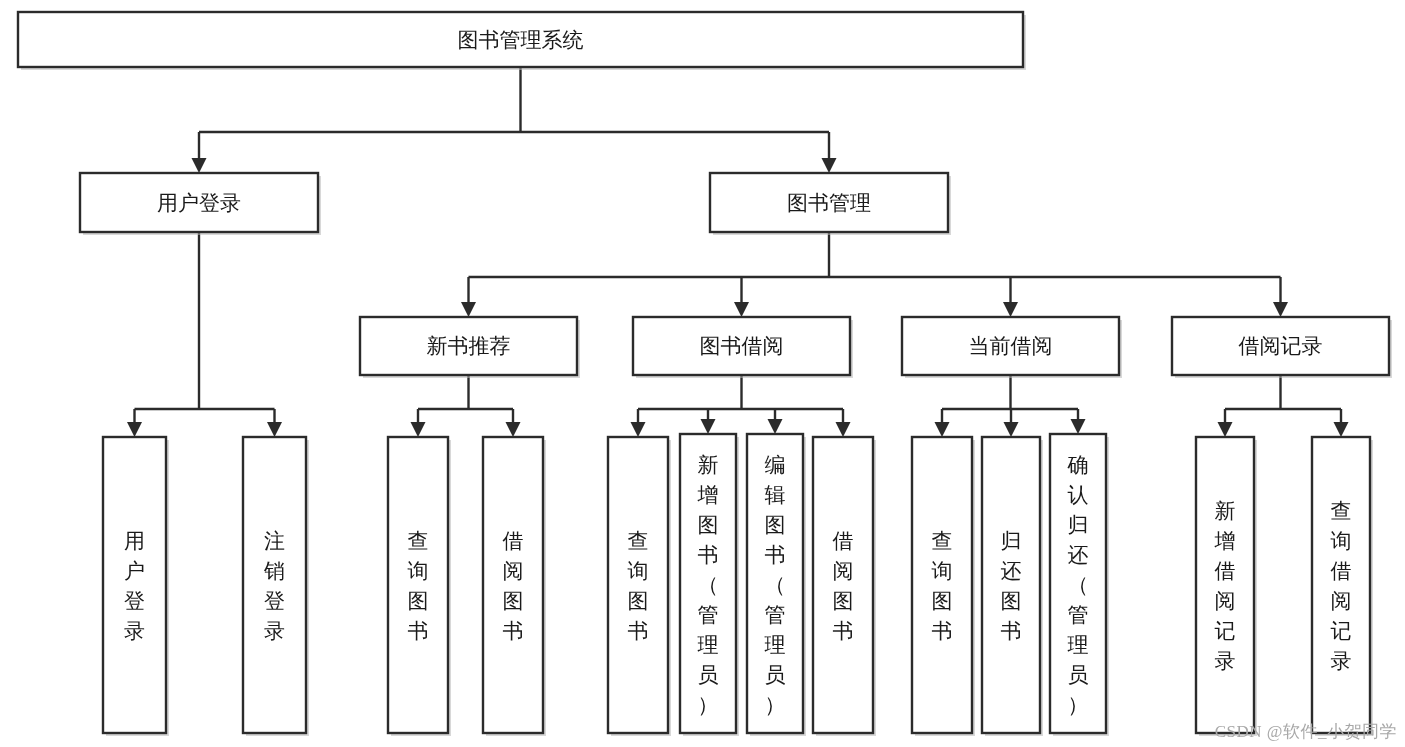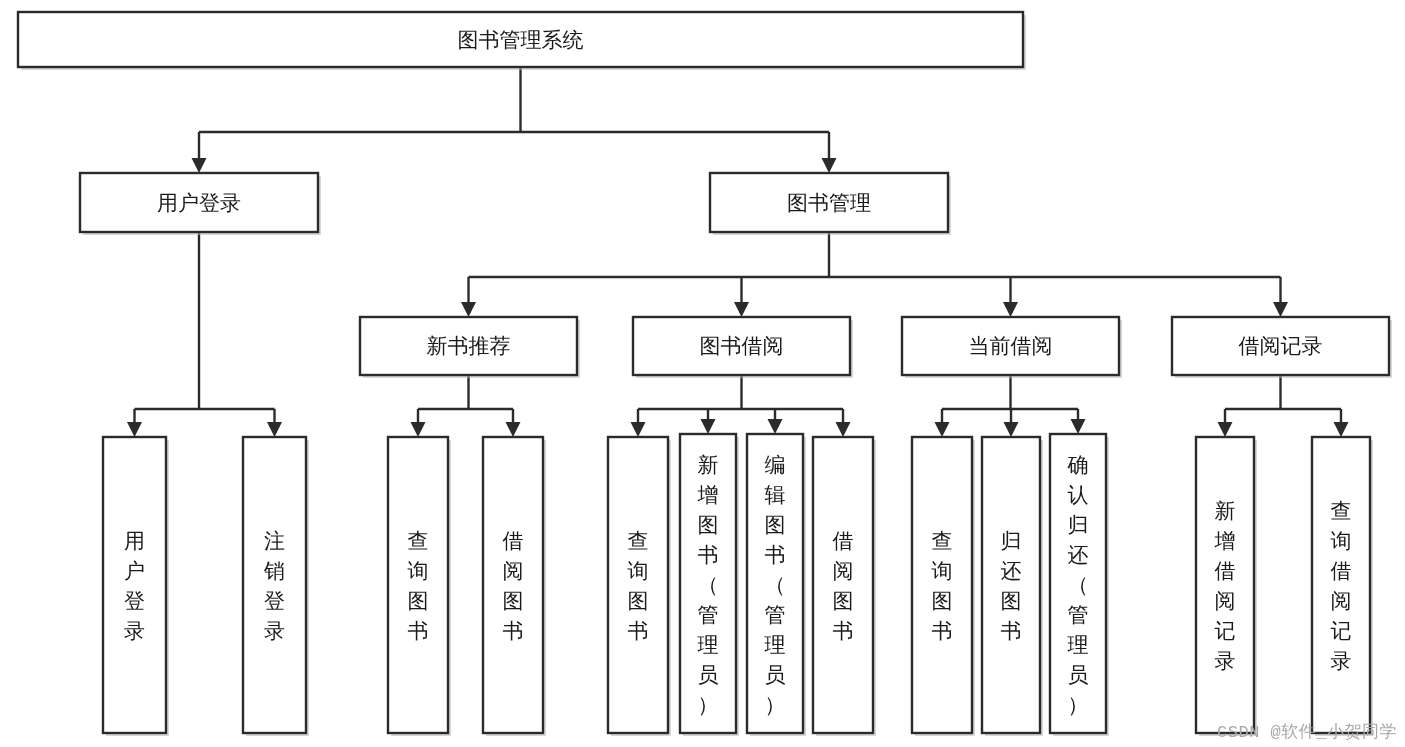--- a/index.html
+++ b/index.html
@@ -59,21 +59,21 @@
     font-family: "DejaVu Sans", "Liberation Sans", sans-serif;
     font-size: 21px;
     text-anchor: middle;
   }
   .watermark-text {
     position: absolute;
     right: 8px;
     bottom: 4px;
     color: #a8a8a8;
     font-size: 17px;
-    font-family: Liberation Mono, monospace;
+    font-family: Liberation Serif, serif;
     white-space: nowrap;
     letter-spacing: 0.5px;
     user-select: none;
   }
 </style>
 </head>
 <body>
 
 <div id="diagram-root">
   <svg class="diagram-canvas" viewBox="0 0 1405 747" xmlns="http://www.w3.org/2000/svg">

